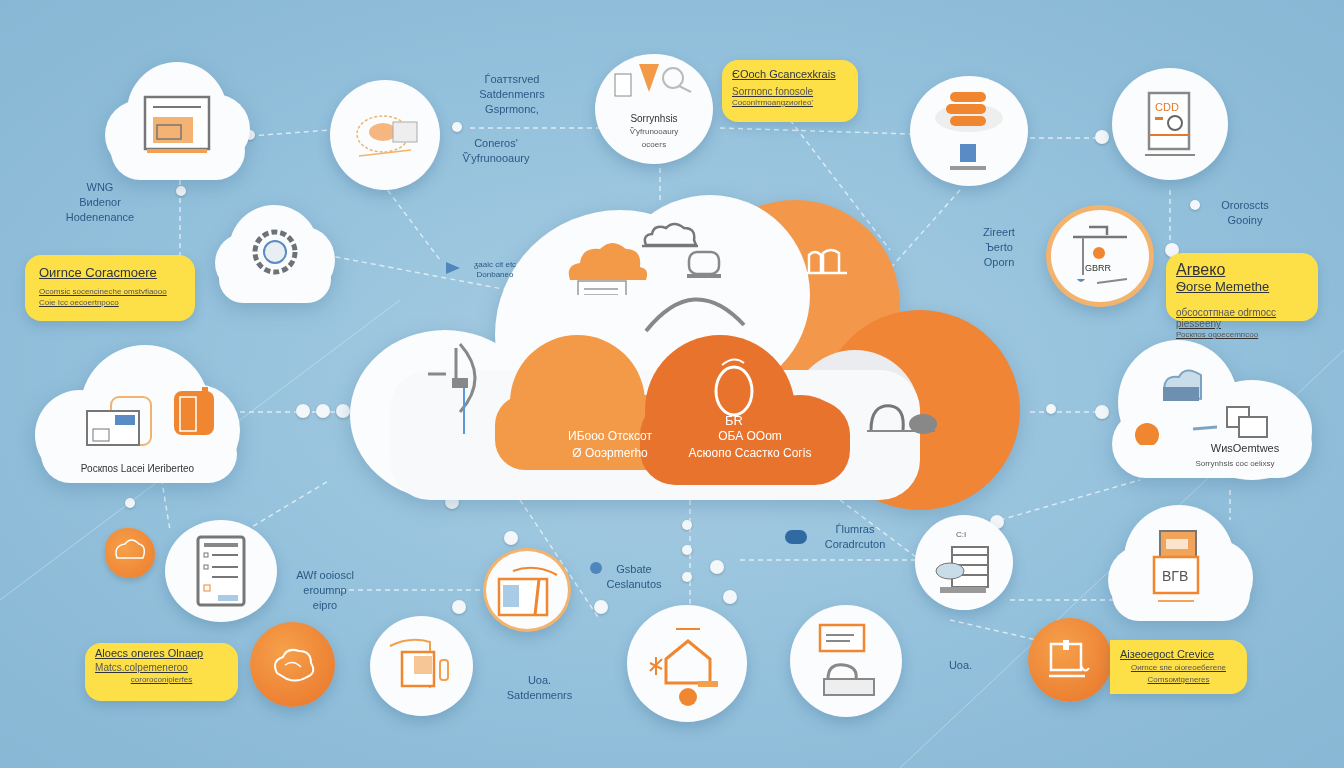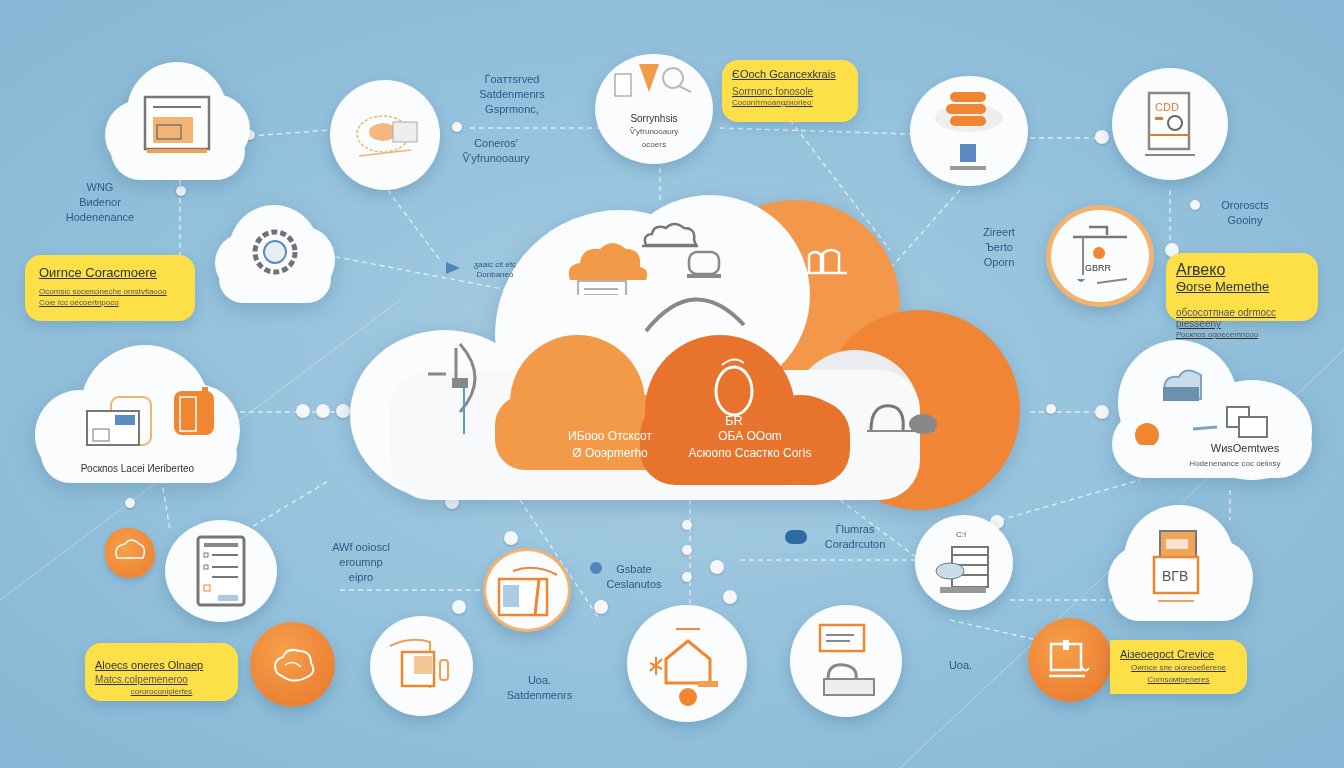--- a/index.html
+++ b/index.html
@@ -308,21 +308,21 @@
 </div>
 <svg class="abs" style="left:1135px;top:365px;" width="140" height="80" viewBox="0 0 140 80">
   <path d="M30 30 Q26 10 44 12 Q50 0 66 10 L66 34 Z" fill="#c9dce9" stroke="#7da3c4" stroke-width="2"></path>
   <rect x="28" y="22" width="36" height="14" fill="#6d8fb0"></rect>
   <circle cx="12" cy="70" r="12" fill="#f0862f"></circle>
   <line x1="58" y1="64" x2="82" y2="62" stroke="#7da3c4" stroke-width="3"></line>
   <rect x="92" y="42" width="22" height="20" fill="#fff" stroke="#777" stroke-width="2"></rect>
   <rect x="104" y="52" width="28" height="20" fill="#fff" stroke="#777" stroke-width="2"></rect>
 </svg>
 <div class="abs sm" style="left:1200px;top:442px;width:90px;font-size:11px;color:#333;">WиsОеmtwes</div>
-<div class="abs sm" style="left:1180px;top:457px;width:110px;font-size:8px;">Ноdenenance сос оеlіхsy</div>
+<div class="abs sm" style="left:1180px;top:457px;width:110px;font-size:8px;">Sоrrуnhsis сос оеlіхsy</div>
 
 <div class="abs" style="left:105px;top:528px;width:50px;height:50px;border-radius:45% 55% 50% 50%;background:radial-gradient(circle at 40% 40%, #f6a04a, #ec7c2c);box-shadow:0 3px 6px rgba(0,0,0,0.15);">
   <svg width="50" height="50" viewBox="0 0 50 50">
     <path d="M12 30 Q8 18 20 16 Q26 8 34 16 Q42 18 38 30 Z" fill="none" stroke="#fff" stroke-width="1.5"></path>
   </svg>
 </div>
 
 <div class="circle" style="left:165px;top:520px;width:112px;height:102px;">
   <svg width="50" height="72" viewBox="0 0 50 72">
     <rect x="2" y="2" width="46" height="68" rx="3" fill="#fff" stroke="#777" stroke-width="3"></rect>
@@ -330,27 +330,27 @@
     <rect x="8" y="18" width="4" height="4" fill="none" stroke="#777"></rect>
     <line x1="16" y1="20" x2="42" y2="20" stroke="#777" stroke-width="2"></line>
     <rect x="8" y="30" width="4" height="4" fill="none" stroke="#777"></rect>
     <line x1="16" y1="32" x2="42" y2="32" stroke="#777" stroke-width="2"></line>
     <line x1="16" y1="42" x2="42" y2="42" stroke="#777" stroke-width="2"></line>
     <rect x="8" y="50" width="6" height="6" fill="none" stroke="#f0862f"></rect>
     <rect x="22" y="60" width="20" height="6" fill="#a9cbe6"></rect>
   </svg>
 </div>
 
-<div class="label" style="left:290px;top:540px;width:70px;margin-left:36px;">
+<div class="label" style="left:290px;top:568px;width:70px;">
   <div>AWf ooioscl</div>
   <div>eroumnp</div>
   <div>eipro</div>
 </div>
 
-<div class="card" style="left:85px;top:643px;width:153px;height:58px;padding:16px 10px;">
+<div class="card" style="left:85px;top:643px;width:153px;height:58px;padding:4px 10px;">
   <div class="t" style="font-size:11px;margin-bottom:2px;">Аloecs oneres Olnaеp</div>
   <div class="s" style="font-size:10px;line-height:13px;">Маtcs.colpemeneroo</div>
   <div class="s" style="font-size:8px;line-height:12px;text-align:center;">соrоrосоnірlеrfеs</div>
 </div>
 
 <div class="circle orange" style="left:250px;top:622px;width:85px;height:85px;">
   <svg width="52" height="44" viewBox="0 0 52 44">
     <path d="M10 30 Q4 18 16 14 Q20 4 32 8 Q44 8 44 20 Q50 30 40 34 Q30 40 20 36 Z" fill="none" stroke="#fff" stroke-width="2"></path>
     <path d="M18 22 Q26 16 34 24" fill="none" stroke="#fff" stroke-width="1.5"></path>
   </svg>

